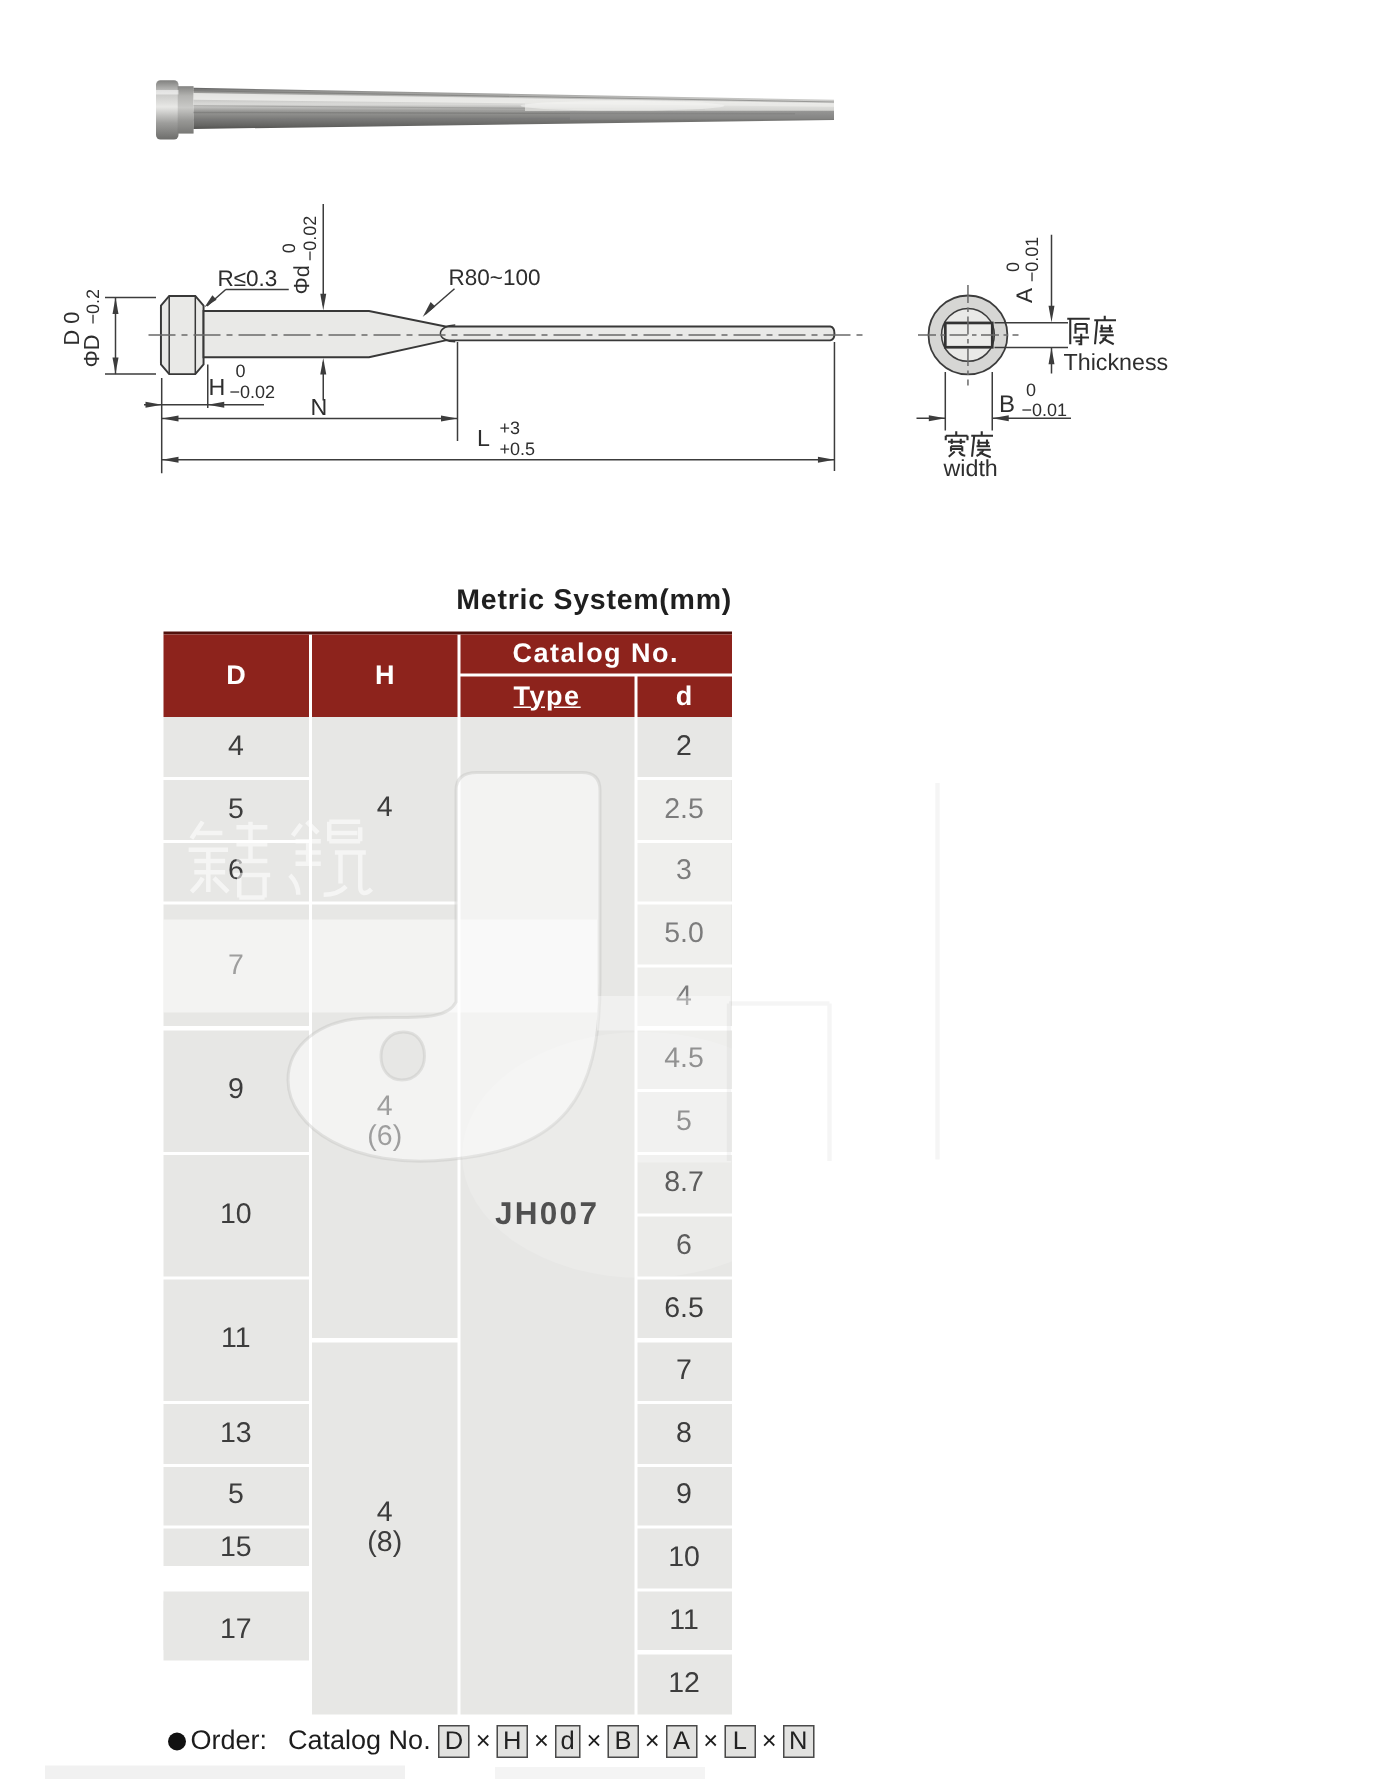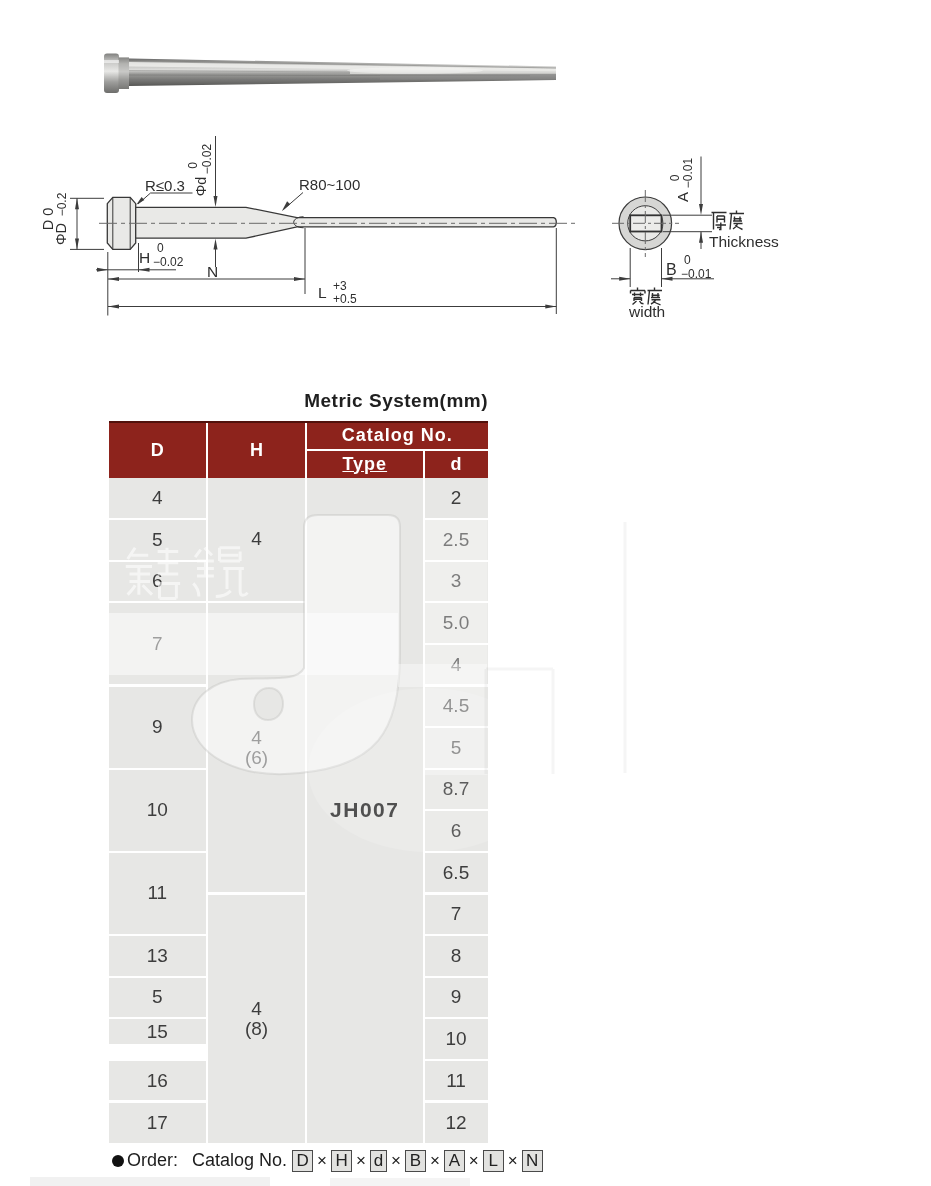--- a/index.html
+++ b/index.html
@@ -217,21 +217,21 @@
 <div class="cell" style="left:0px;top:97.6px;width:97.5px;height:39.6px;">5</div>
 <div class="cell" style="left:0px;top:139.2px;width:97.5px;height:39.6px;">6</div>
 <div class="cell" style="left:0px;top:180.8px;width:97.5px;height:81.2px;">7</div>
 <div class="cell" style="left:0px;top:264.0px;width:97.5px;height:81.2px;">9</div>
 <div class="cell" style="left:0px;top:347.2px;width:97.5px;height:81.2px;">10</div>
 <div class="cell" style="left:0px;top:430.4px;width:97.5px;height:81.2px;">11</div>
 <div class="cell" style="left:0px;top:513.6px;width:97.5px;height:39.6px;">13</div>
 <div class="cell" style="left:0px;top:555.2px;width:97.5px;height:39.6px;">5</div>
 <div class="cell" style="left:0px;top:596.8px;width:97.5px;height:25px;">15</div>
 <div class="cell" style="left:0px;top:638.4px;width:97.5px;height:39.6px;">16</div>
-<div class="cell" style="left:0px;top:680.0px;width:97.5px;height:40.6px;">17</div>
+<div class="cell" style="left:0px;top:644px;width:97.5px;height:40.6px;">17</div>
 
 <div class="cell" style="left:99.5px;top:55.0px;width:97.0px;height:123.8px;">4</div>
 <div class="cell" style="left:99.5px;top:180.8px;width:97.0px;height:289.2px;">
       <div style="text-align:center;line-height:20px;">4<br>(6)</div>
     </div>
 <div class="cell" style="left:99.5px;top:472.0px;width:97.0px;height:248.6px;">
       <div style="text-align:center;line-height:20px;">4<br>(8)</div>
     </div>
 
 <div class="cell" style="left:198.5px;top:55.0px;width:115.5px;height:665.6px;">

